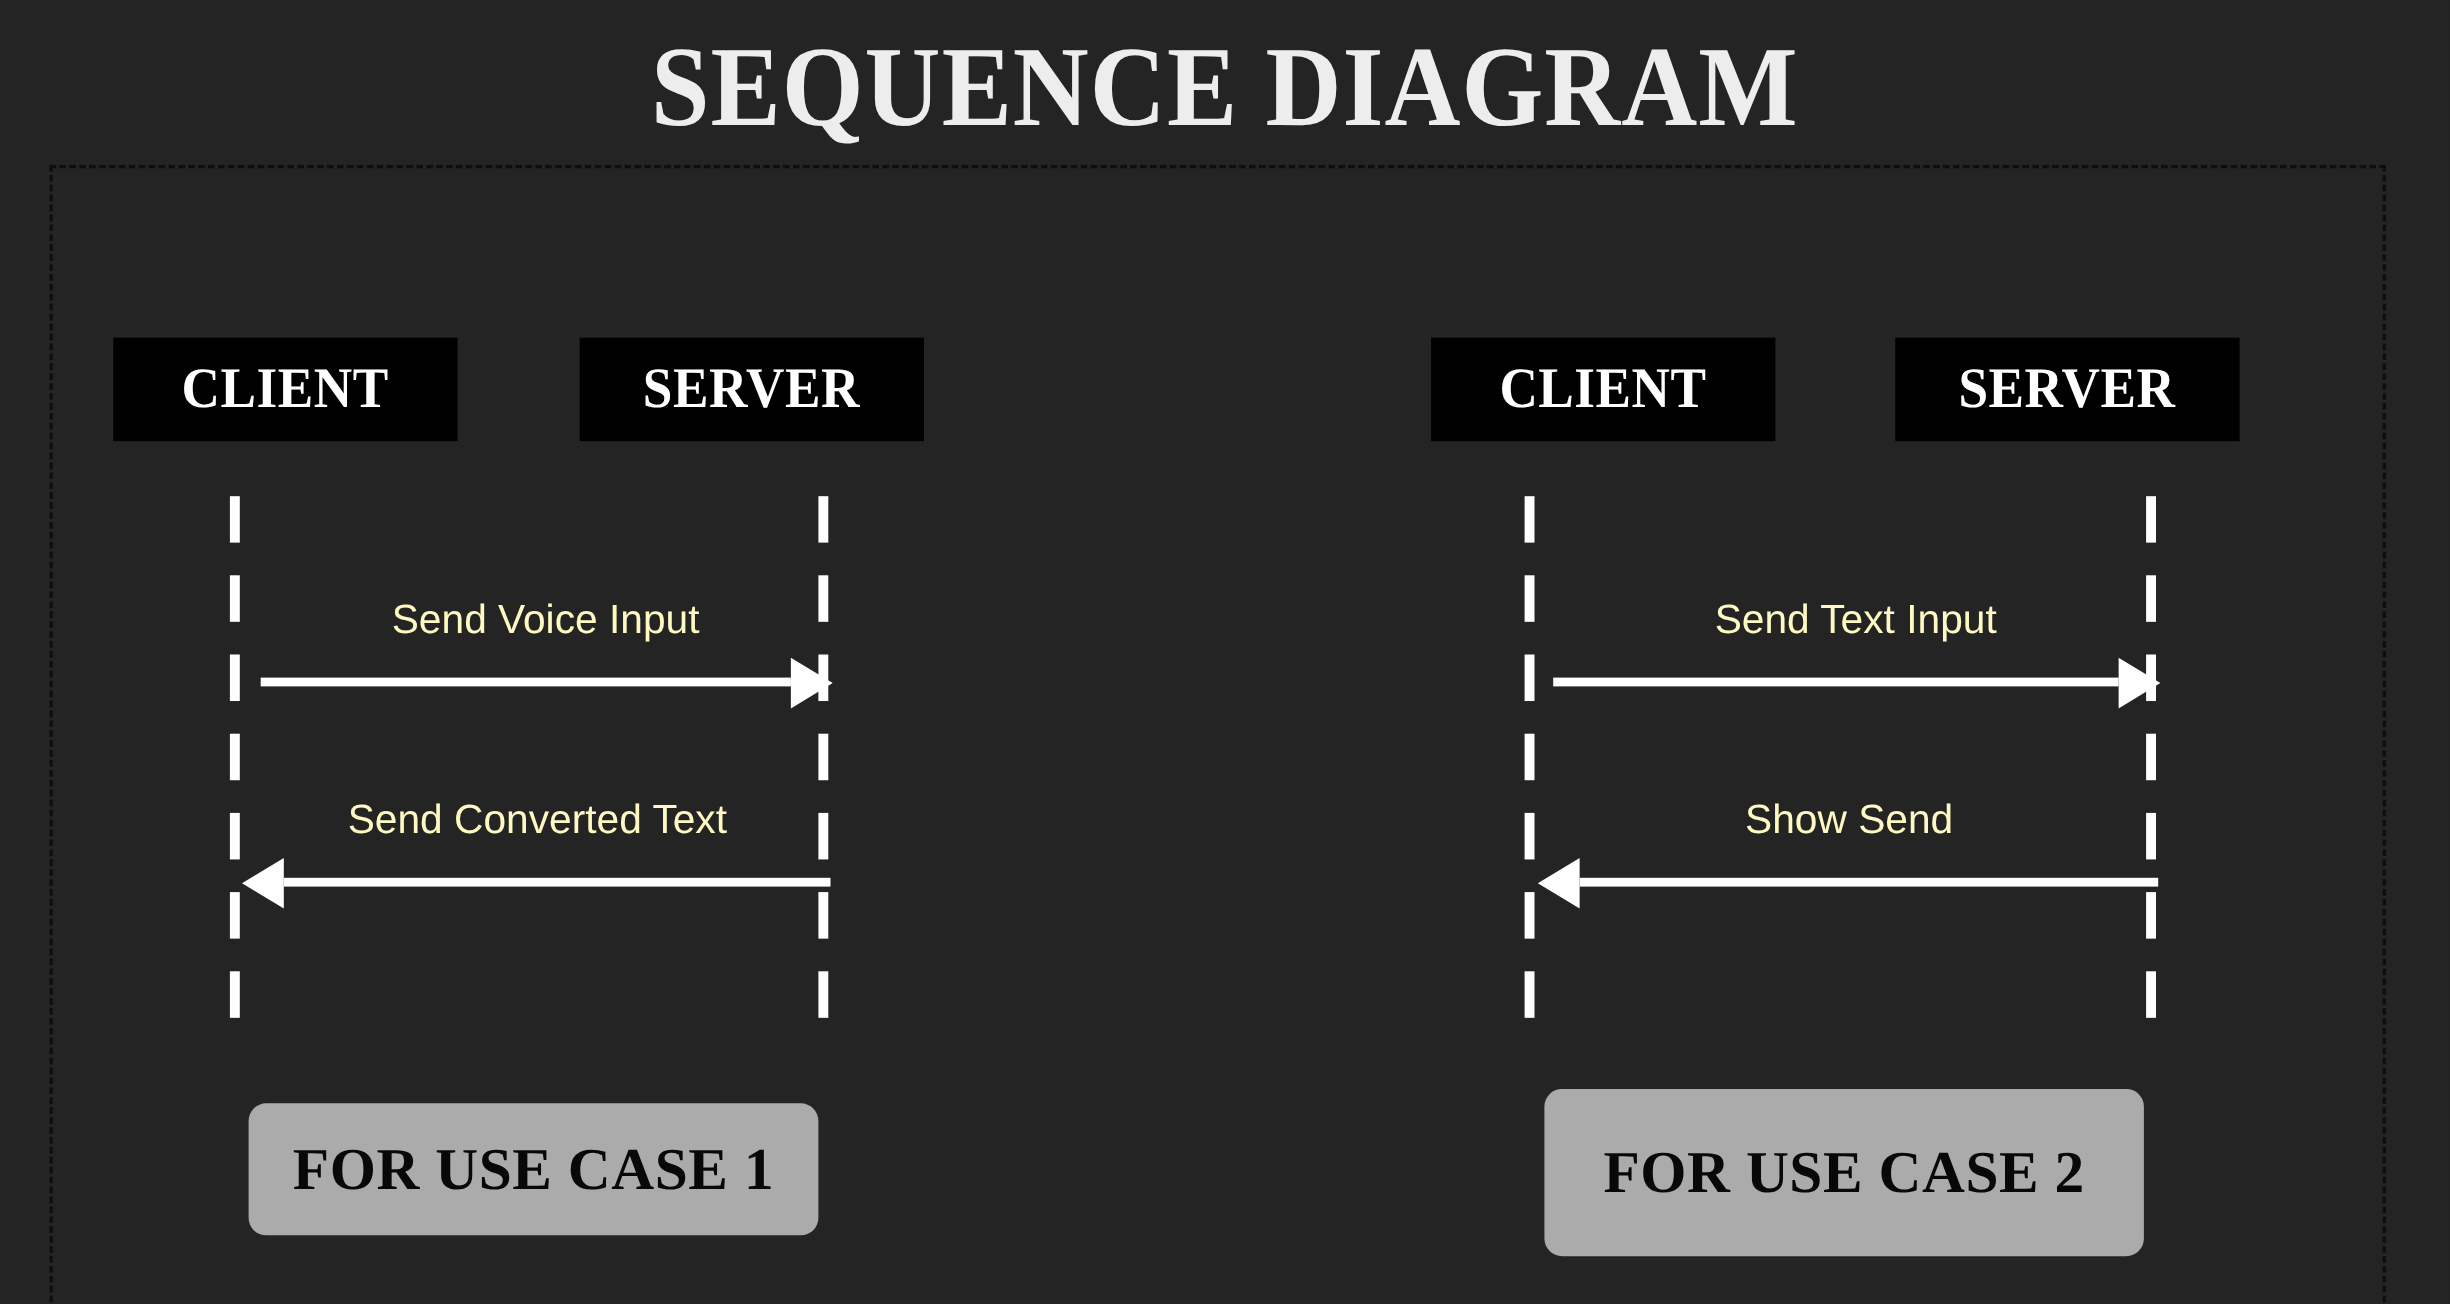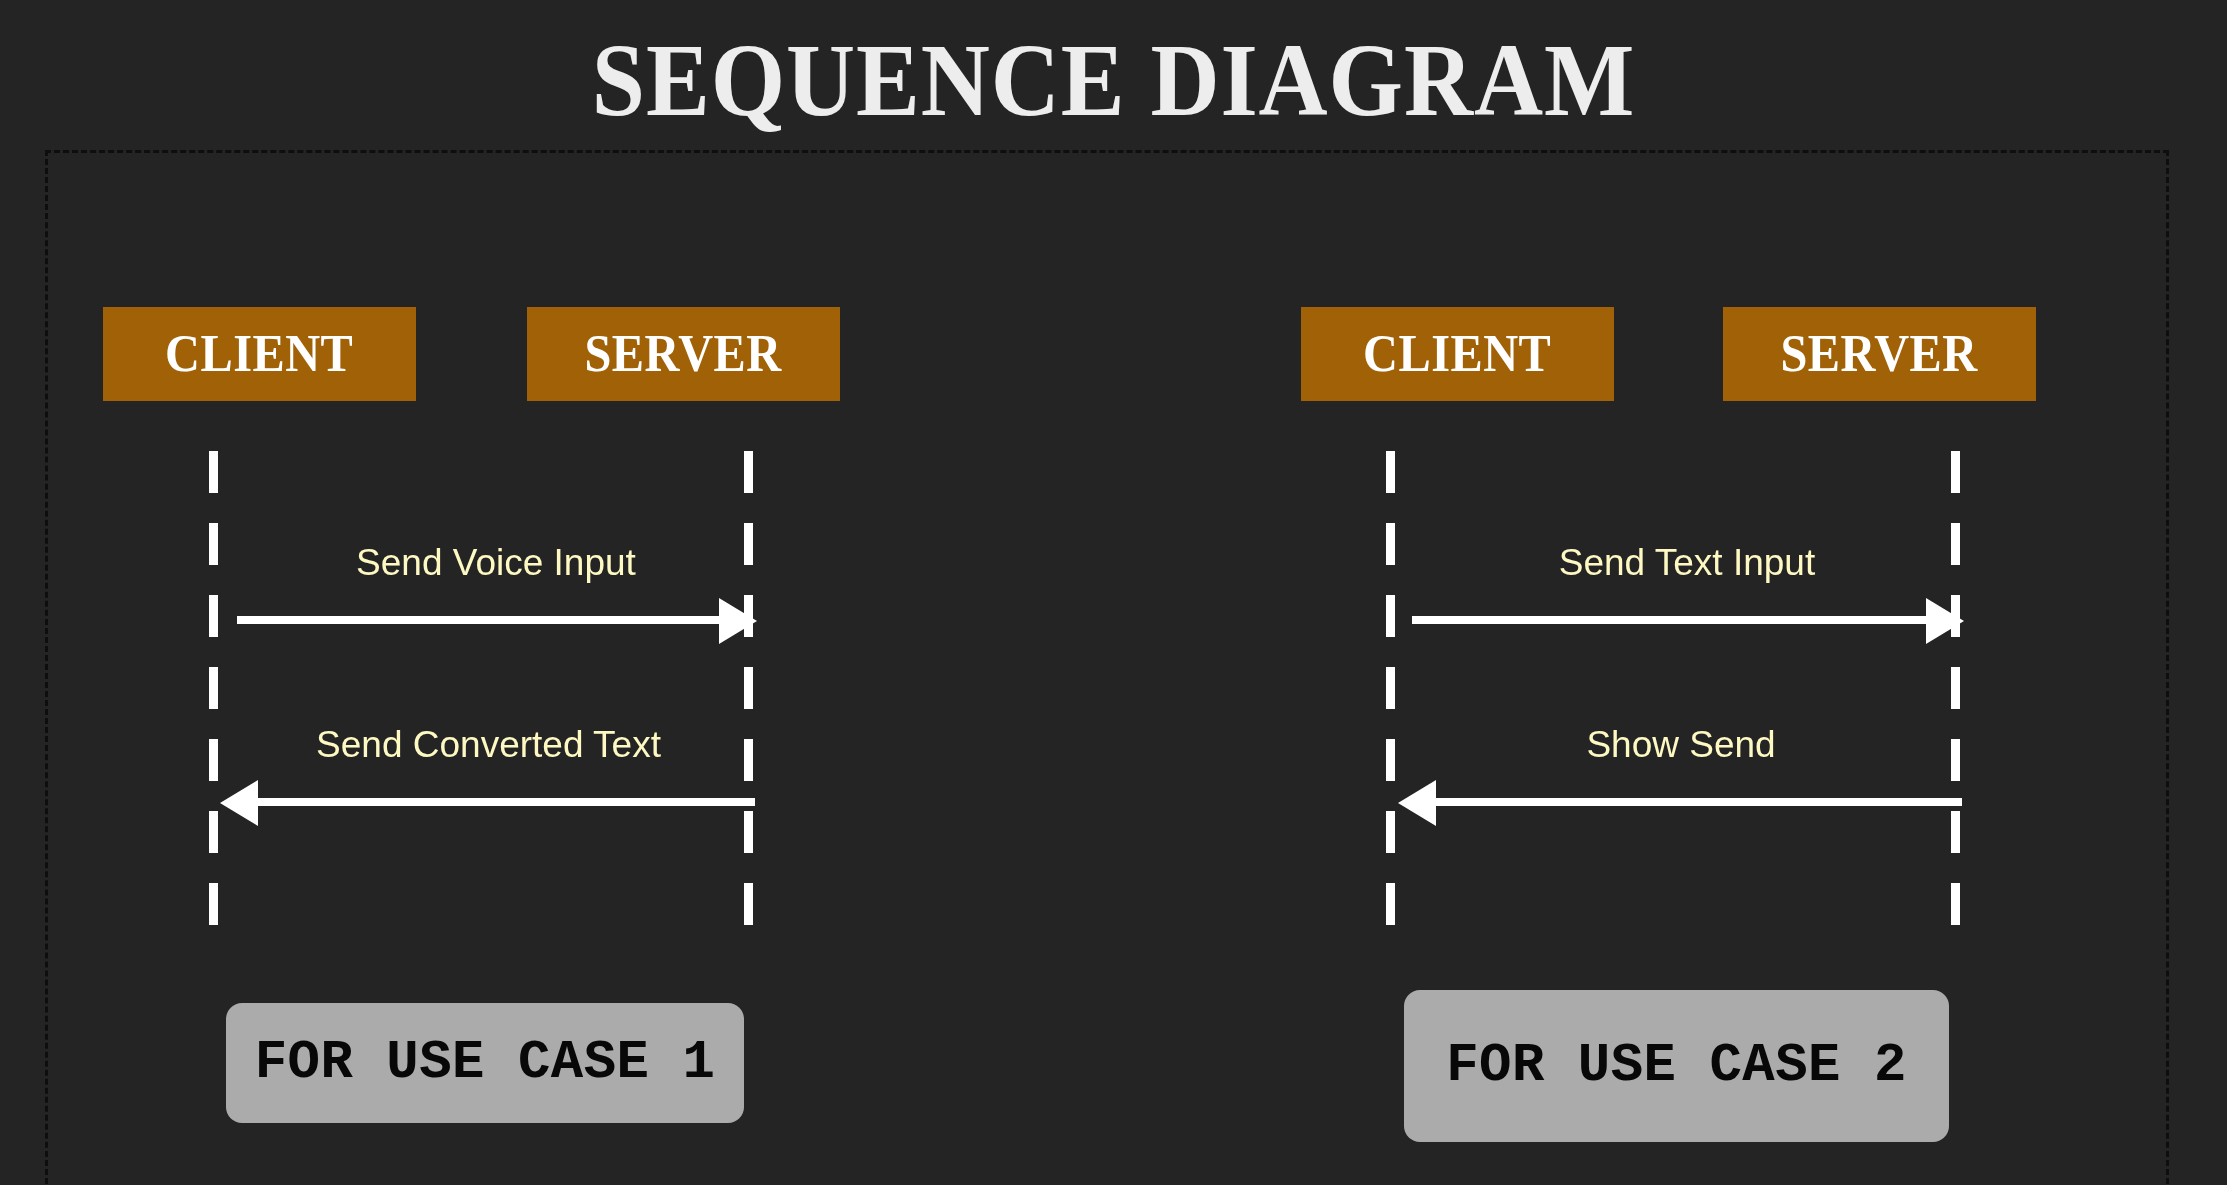--- a/index.html
+++ b/index.html
@@ -57,21 +57,21 @@
   .group {
     position: absolute;
     top: 0;
     height: 1185px;
     width: 0;
   }
 
   
   .actor-box {
     position: absolute;
-    background: #a16207;
+    background: #000000;
     display: flex;
     align-items: center;
     justify-content: center;
     box-sizing: border-box;
   }
 
   .actor-label {
     font-family: "Liberation Serif", "DejaVu Serif", serif;
     font-weight: bold;
     font-size: 52px;
@@ -153,21 +153,21 @@
     position: absolute;
     background: #ababab;
     border-radius: 16px;
     display: flex;
     align-items: center;
     justify-content: center;
     box-sizing: border-box;
   }
 
   .usecase-label {
-    font-family: Liberation Mono, monospace;
+    font-family: Liberation Serif, serif;
     font-weight: bold;
     font-size: 54px;
     line-height: 1;
     color: #080808;
     letter-spacing: 0.5px;
     white-space: nowrap;
   }
 </style>
 </head>
 <body>

